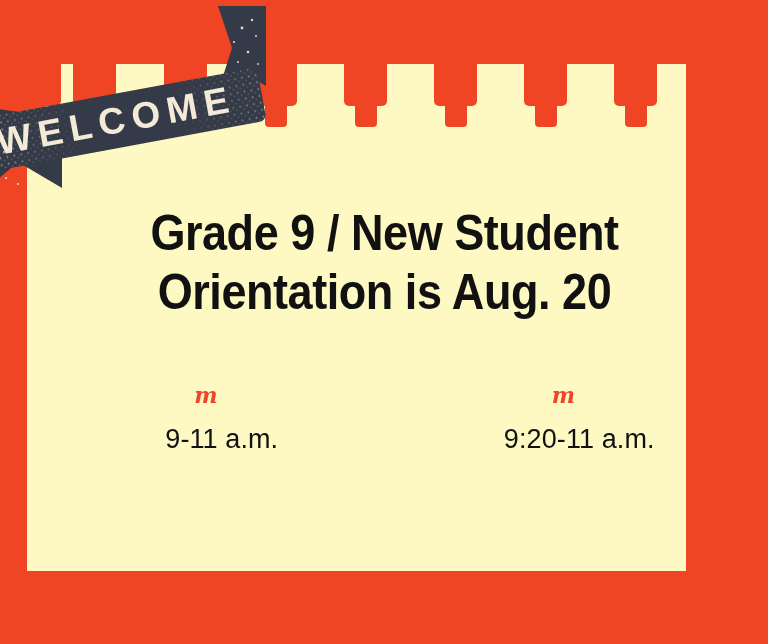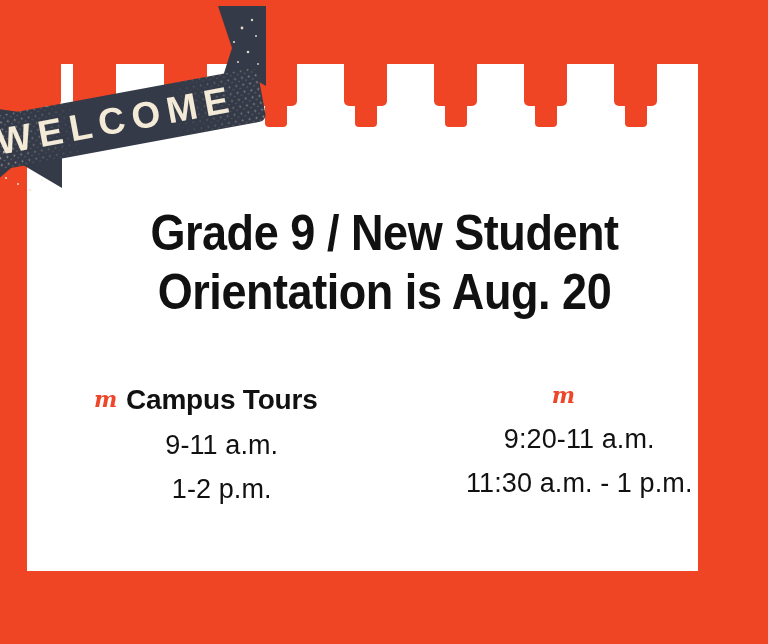--- a/index.html
+++ b/index.html
@@ -16,22 +16,21 @@
     font-family: "Liberation Sans", sans-serif;
   }
 
   
   #card {
     position: absolute;
     left: 27px;
     top: 64px;
     width: 659px;
     height: 507px;
-    background: #ffffff;
-    padding-left: 12px;
+    background: #fef9c3;
   }
 
   
   #notch-strip {
     position: absolute;
     left: 0;
     top: 0;
     width: 715px;
     height: 64px;
     overflow: hidden;
@@ -173,32 +172,29 @@
     <div id="headline">
       <span class="hl-line">Grade 9 / New Student</span>
       <span class="hl-line">Orientation is Aug. 20</span>
     </div>
 
     <div id="columns">
 
       <div class="col">
         <div class="col-head">
           <span class="ornament">m</span>
-          <span>Campus Tours</span>
         </div>
         <div class="col-time">9-11 a.m.</div>
-        <div class="col-time second">1-2 p.m.</div>
       </div>
 
       <div class="col">
         <div class="col-head">
           <span class="ornament">m</span>
         </div>
         <div class="col-time">9:20-11 a.m.</div>
-        <div class="col-time second">11:30 a.m. - 1 p.m.</div>
       </div>
 
     </div>
   </div>
 
   <div id="ribbon-wrap">
     <svg width="340" height="200" viewBox="0 0 340 200" xmlns="http://www.w3.org/2000/svg">
       <defs>
         <pattern id="speck" width="7" height="7" patternUnits="userSpaceOnUse">
           <circle cx="1.5" cy="1.5" r="0.9" fill="#f3ead7" opacity="0.85"></circle>

